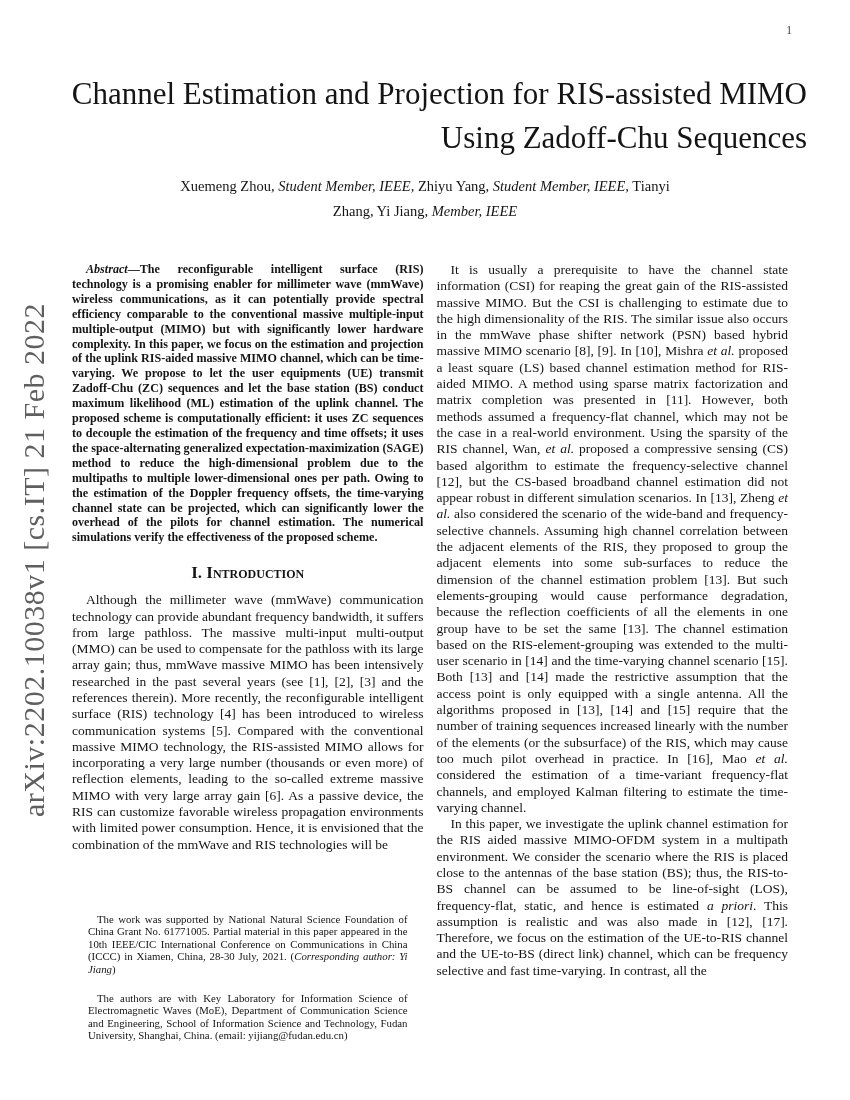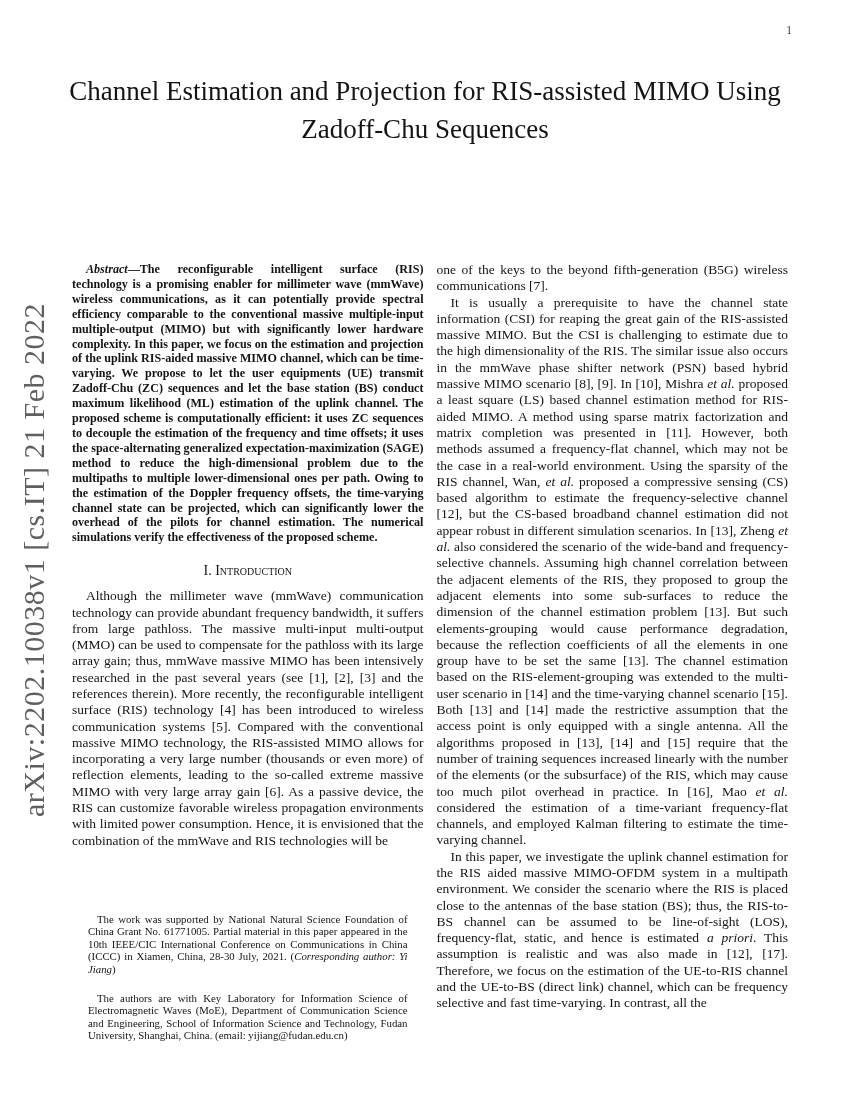--- a/index.html
+++ b/index.html
@@ -21,22 +21,22 @@
     position:absolute;top:560px;left:34px;
     transform:translate(-50%,-50%) rotate(-90deg);
     white-space:nowrap;
     font-size:30px;
     color:#5f5f5f;
     letter-spacing:.5px;
   }
   .paper-title{
     margin:72px auto 0;
     max-width:764px;
-    text-align:center;
-    font-size:27px;
+    text-align:right;
+    font-size:31px;
     line-height:1.42;
     font-weight:400;
   }
   .authors{
     margin:14px auto 0;
     max-width:500px;
     text-align:center;
     font-size:14.5px;
     line-height:1.72;
   }
@@ -55,23 +55,23 @@
   .abstract,.index-terms{
     font-weight:700;
     font-size:12.1px;
     line-height:14.9px;
     margin:0;
     text-indent:14px;
   }
   .index-terms{margin-top:7px;}
   .section-heading{
     text-align:center;
-    font-size:14px;
+    font-size:17px;
     margin:18px 0 9px;
-    font-weight:400;
+    font-weight:700;
   }
   .section-heading .sc{font-variant:small-caps;}
   .body-par{
     font-size:13.5px;
     line-height:16.3px;
     margin:0;
     text-indent:14px;
   }
   .body-par.no-indent{text-indent:0;}
   .footnote{
@@ -88,36 +88,36 @@
 <body>
 
 <div class="page">
 
   <div class="page-number">1</div>
 
   <div class="watermark">arXiv:2202.10038v1  [cs.IT]  21 Feb 2022</div>
 
   <h1 class="paper-title">Channel Estimation and Projection for RIS-assisted MIMO Using Zadoff-Chu Sequences</h1>
 
+  <div class="authors"><span>Xuemeng Zhou, </span><span class="it">Student Member, IEEE,</span><span> Zhiyu Yang, </span><span class="it">Student Member, IEEE,</span><span> Tianyi Zhang, Yi Jiang, </span><span class="it">Member, IEEE</span></div>
 
   <div class="columns">
 
     <div class="col col-left">
       <p class="abstract"><span class="bit">Abstract</span><span>—The reconfigurable intelligent surface (RIS) technology is a promising enabler for millimeter wave (mmWave) wireless communications, as it can potentially provide spectral efficiency comparable to the conventional massive multiple-input multiple-output (MIMO) but with significantly lower hardware complexity. In this paper, we focus on the estimation and projection of the uplink RIS-aided massive MIMO channel, which can be time-varying. We propose to let the user equipments (UE) transmit Zadoff-Chu (ZC) sequences and let the base station (BS) conduct maximum likelihood (ML) estimation of the uplink channel. The proposed scheme is computationally efficient: it uses ZC sequences to decouple the estimation of the frequency and time offsets; it uses the space-alternating generalized expectation-maximization (SAGE) method to reduce the high-dimensional problem due to the multipaths to multiple lower-dimensional ones per path. Owing to the estimation of the Doppler frequency offsets, the time-varying channel state can be projected, which can significantly lower the overhead of the pilots for channel estimation. The numerical simulations verify the effectiveness of the proposed scheme.</span></p>
 
       <h2 class="section-heading"><span>I.</span>&nbsp;<span class="sc">Introduction</span></h2>
 
       <p class="body-par">Although the millimeter wave (mmWave) communication technology can provide abundant frequency bandwidth, it suffers from large pathloss. The massive multi-input multi-output (MMO) can be used to compensate for the pathloss with its large array gain; thus, mmWave massive MIMO has been intensively researched in the past several years (see [1], [2], [3] and the references therein). More recently, the reconfigurable intelligent surface (RIS) technology [4] has been introduced to wireless communication systems [5]. Compared with the conventional massive MIMO technology, the RIS-assisted MIMO allows for incorporating a very large number (thousands or even more) of reflection elements, leading to the so-called extreme massive MIMO with very large array gain [6]. As a passive device, the RIS can customize favorable wireless propagation environments with limited power consumption. Hence, it is envisioned that the combination of the mmWave and RIS technologies will be</p>
 
       <div class="footnote">
         <p><span>The work was supported by National Natural Science Foundation of China Grant No. 61771005. Partial material in this paper appeared in the 10th IEEE/CIC International Conference on Communications in China (ICCC) in Xiamen, China, 28-30 July, 2021. (</span><span class="it">Corresponding author: Yi Jiang</span><span>)</span></p>
         <p>The authors are with Key Laboratory for Information Science of Electromagnetic Waves (MoE), Department of Communication Science and Engineering, School of Information Science and Technology, Fudan University, Shanghai, China. (email: yijiang@fudan.edu.cn)</p>
       </div>
     </div>
 
     <div class="col col-right">
-      <p class="body-par no-indent">one of the keys to the beyond fifth-generation (B5G) wireless communications [7].</p>
       <p class="body-par"><span>It is usually a prerequisite to have the channel state information (CSI) for reaping the great gain of the RIS-assisted massive MIMO. But the CSI is challenging to estimate due to the high dimensionality of the RIS. The similar issue also occurs in the mmWave phase shifter network (PSN) based hybrid massive MIMO scenario [8], [9]. In [10], Mishra </span><span class="it">et al.</span><span> proposed a least square (LS) based channel estimation method for RIS-aided MIMO. A method using sparse matrix factorization and matrix completion was presented in [11]. However, both methods assumed a frequency-flat channel, which may not be the case in a real-world environment. Using the sparsity of the RIS channel, Wan, </span><span class="it">et al.</span><span> proposed a compressive sensing (CS) based algorithm to estimate the frequency-selective channel [12], but the CS-based broadband channel estimation did not appear robust in different simulation scenarios. In [13], Zheng </span><span class="it">et al.</span><span> also considered the scenario of the wide-band and frequency-selective channels. Assuming high channel correlation between the adjacent elements of the RIS, they proposed to group the adjacent elements into some sub-surfaces to reduce the dimension of the channel estimation problem [13]. But such elements-grouping would cause performance degradation, because the reflection coefficients of all the elements in one group have to be set the same [13]. The channel estimation based on the RIS-element-grouping was extended to the multi-user scenario in [14] and the time-varying channel scenario [15]. Both [13] and [14] made the restrictive assumption that the access point is only equipped with a single antenna. All the algorithms proposed in [13], [14] and [15] require that the number of training sequences increased linearly with the number of the elements (or the subsurface) of the RIS, which may cause too much pilot overhead in practice. In [16], Mao </span><span class="it">et al.</span><span> considered the estimation of a time-variant frequency-flat channels, and employed Kalman filtering to estimate the time-varying channel.</span></p>
       <p class="body-par"><span>In this paper, we investigate the uplink channel estimation for the RIS aided massive MIMO-OFDM system in a multipath environment. We consider the scenario where the RIS is placed close to the antennas of the base station (BS); thus, the RIS-to-BS channel can be assumed to be line-of-sight (LOS), frequency-flat, static, and hence is estimated </span><span class="it">a priori</span><span>. This assumption is realistic and was also made in [12], [17]. Therefore, we focus on the estimation of the UE-to-RIS channel and the UE-to-BS (direct link) channel, which can be frequency selective and fast time-varying. In contrast, all the</span></p>
     </div>
 
   </div>
 </div>
 
 </body></html>

